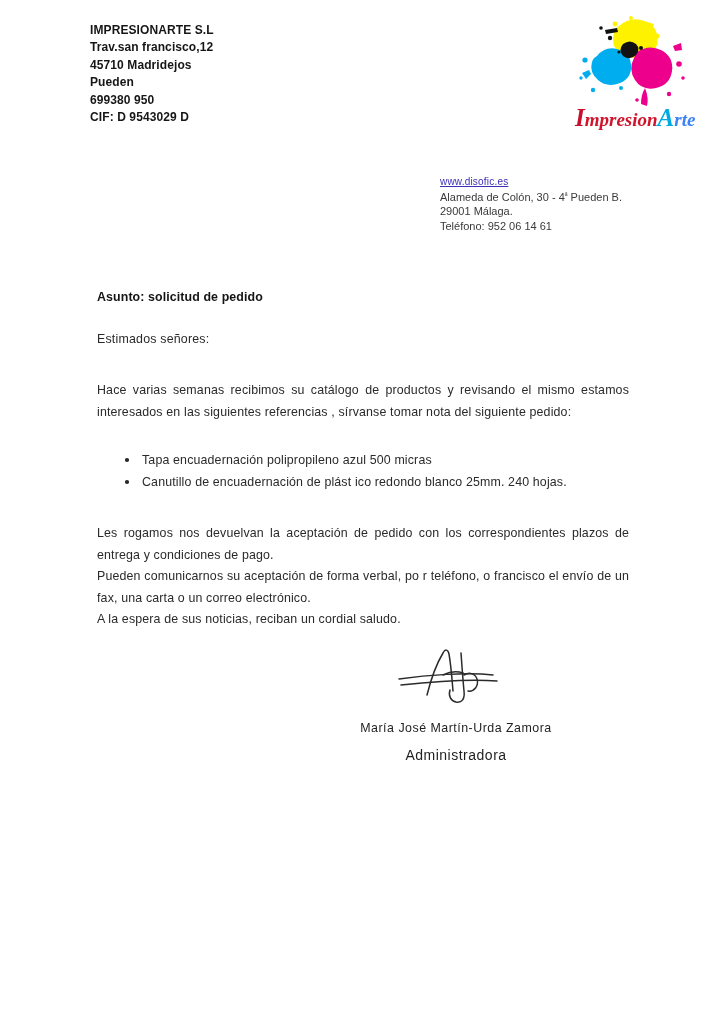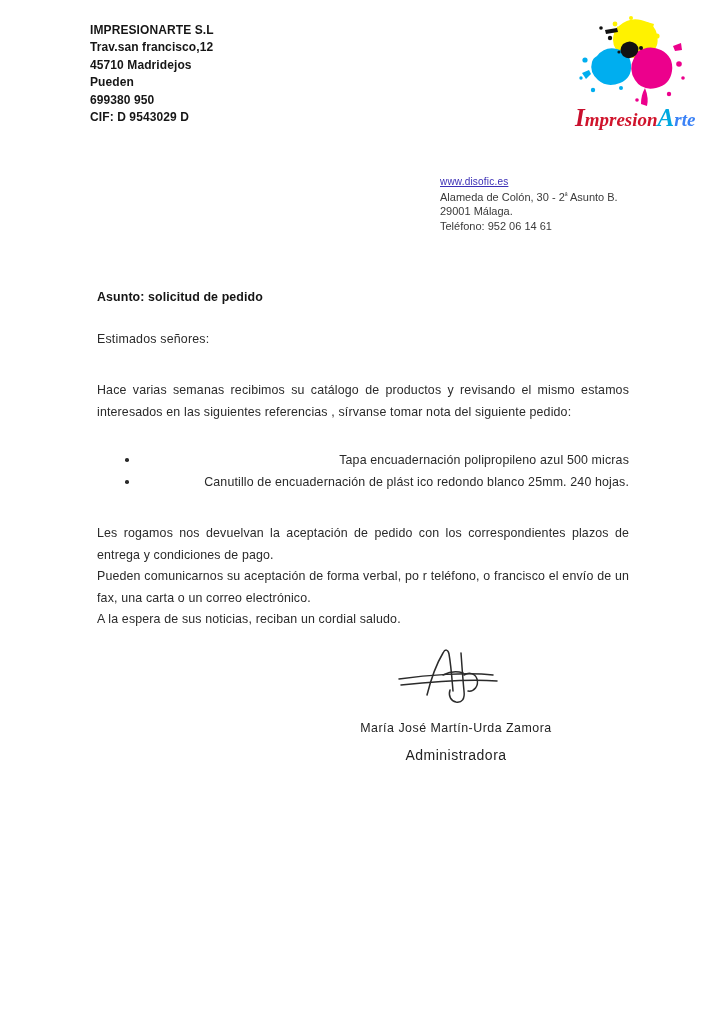--- a/index.html
+++ b/index.html
@@ -126,21 +126,20 @@
     list-style: none;
     margin: 0 0 30px 0;
     padding: 0 0 0 28px;
   }
   .item-list li {
     position: relative;
     padding-left: 17px;
     line-height: 22px;
     letter-spacing: 0.15px;
     font-size: 12.4px;
-    text-align: right;
   }
   .item-list li::before {
     content: "";
     position: absolute;
     left: 0;
     top: 9px;
     width: 3.6px;
     height: 3.6px;
     border-radius: 50%;
     background: #2a2a2a;
@@ -227,21 +226,21 @@
         <circle cx="35" cy="26" r="2.2" fill="#111111"></circle>
         <circle cx="66" cy="36" r="2" fill="#111111"></circle>
         <circle cx="44" cy="40" r="1.6" fill="#111111"></circle>
       </g>
     </svg>
     <div class="logo-wordmark"><span class="cap">I</span><span>mpresion</span><span class="cap-a">A</span><span class="tail">rte</span></div>
   </div>
 
   <div class="recipient">
     <a class="weblink" href="#">www.disofic.es</a>
-    <div class="addr-line"><span>Alameda de Colón, 30 - 2</span><sup>ª</sup><span> Asunto B.</span></div>
+    <div class="addr-line"><span>Alameda de Colón, 30 - 4</span><sup>ª</sup><span> Pueden B.</span></div>
     <div class="addr-line">29001 Málaga.</div>
     <div class="addr-line">Teléfono: 952 06 14 61</div>
   </div>
 
   <div class="body-text">
     <p class="subject">Asunto: solicitud de pedido</p>
     <p class="greeting">Estimados señores:</p>
     <p class="para">Hace varias semanas recibimos su catálogo de productos y revisando el mismo estamos interesados en las siguientes referencias , sírvanse tomar nota del siguiente pedido:</p>
 
     <ul class="item-list">

